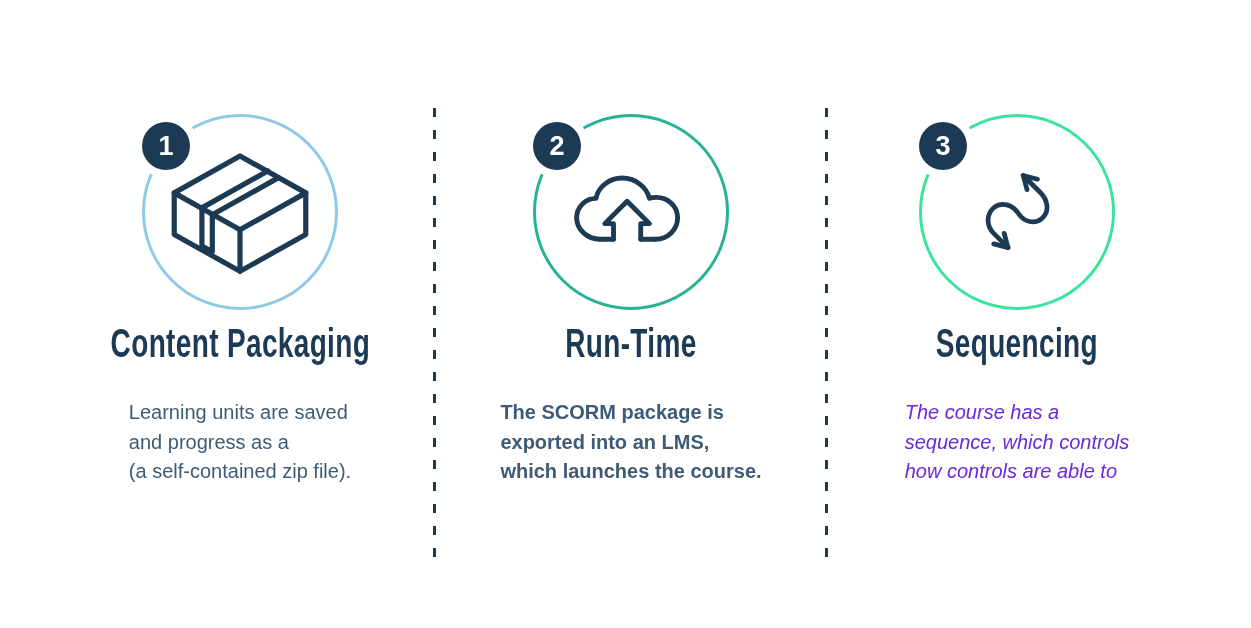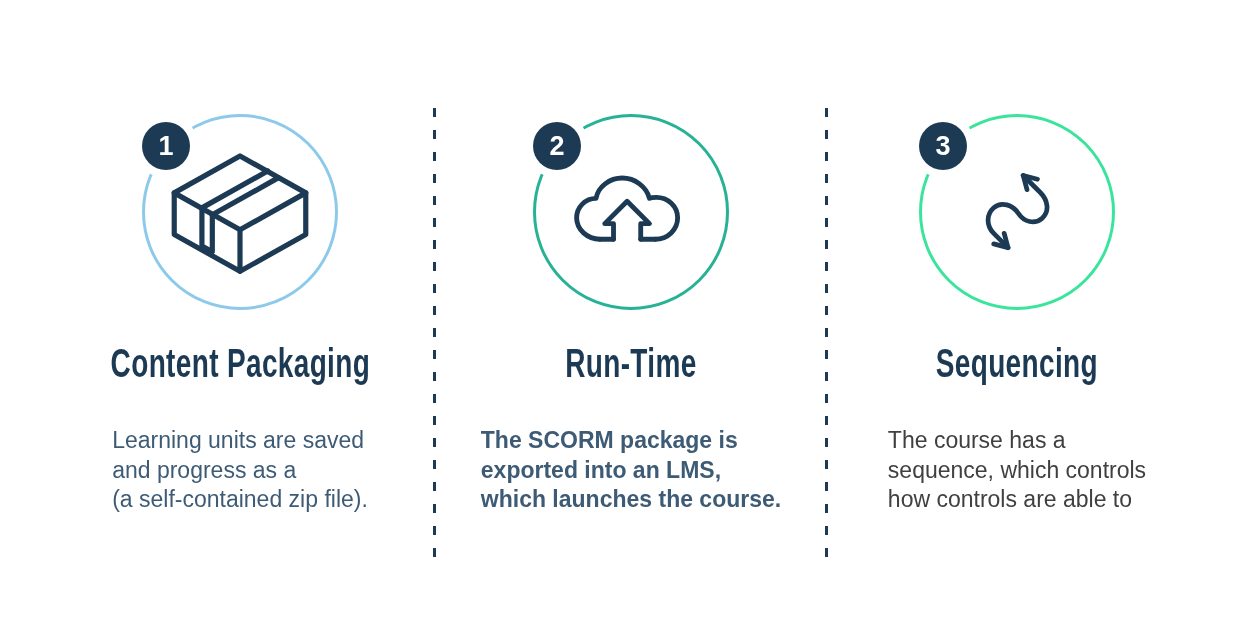--- a/index.html
+++ b/index.html
@@ -12,26 +12,26 @@
 
   .ring-wrap{position:relative;width:196px;height:196px;margin:0 auto;}
   .ring{position:absolute;inset:0;border:3px solid #ccc;border-radius:50%;box-sizing:border-box;}
   .icon{position:absolute;inset:0;display:flex;align-items:center;justify-content:center;}
   .icon svg{display:block;}
   .badge{
     position:absolute;left:0px;top:8px;width:48px;height:48px;border-radius:50%;
     box-shadow:0 0 0 8px #ffffff;display:flex;align-items:center;justify-content:center;
     font-size:27px;font-weight:700;
   }
-  .title{margin-top:30px;height:46px;display:flex;align-items:center;justify-content:center;}
+  .title{margin-top:10px;height:46px;display:flex;align-items:center;justify-content:center;}
   .title > span{
     display:inline-block;font-size:40px;font-weight:700;letter-spacing:0.5px;
     transform:scaleX(0.70);transform-origin:50% 50%;white-space:nowrap;
   }
-  .body{margin-top:40px;font-size:23px;line-height:29.5px;}
+  .body{margin-top:32px;font-size:20px;line-height:29.5px;}
   .body-inner{display:inline-block;text-align:left;}
 
   .divider{
     position:absolute;top:108px;width:3px;height:455px;
     background:repeating-linear-gradient(to bottom,currentColor 0 9px,transparent 9px 22px);
   }
   .d1{left:433px;} .d2{left:825px;}
 </style>
 </head>
 <body>
@@ -108,21 +108,21 @@
           <path d="M36 77 L40 92 L25 88"></path>
         </svg>
       </div>
       <div class="badge" style="background-color: rgb(29, 58, 84); color: rgb(255, 255, 255);">
         <span>3</span>
       </div>
     </div>
     <div class="title" style="color: rgb(29, 58, 84);">
       <span>Sequencing</span>
     </div>
-    <div class="body" style="color: #404040;">
+    <div class="body" style="color: #6d28d9; font-style: italic;">
       <div class="body-inner">
         <div>The course has a</div>
         <div>sequence, which controls</div>
         <div>how controls are able to</div>
       </div>
     </div>
   </div>
 
 </div>
 

